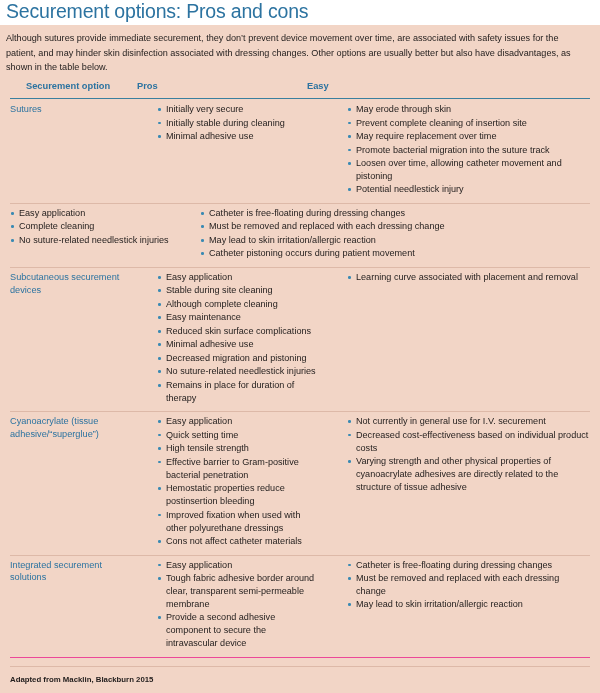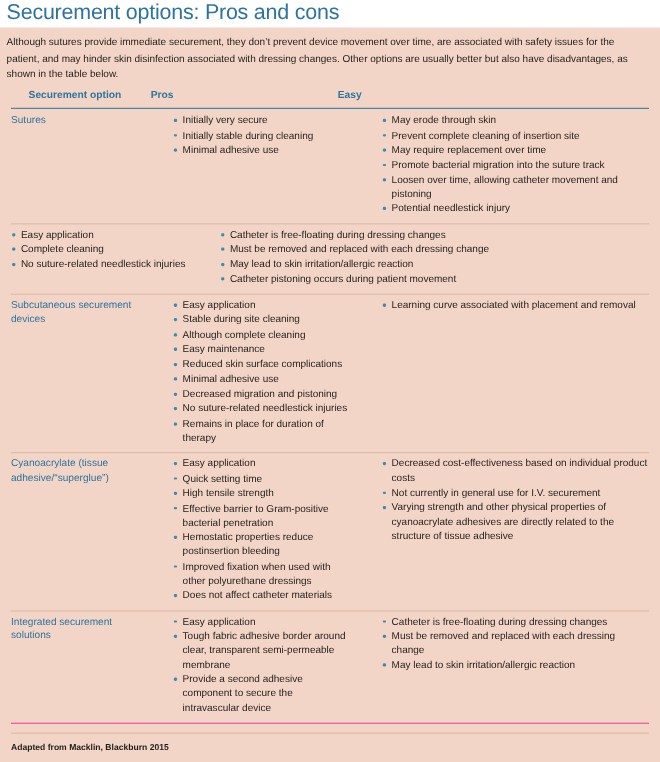--- a/index.html
+++ b/index.html
@@ -233,27 +233,27 @@
         <div class="row">
           <div class="cell-opt">Cyanoacrylate (tissue adhesive/“superglue”)</div>
           <div class="cell-pros">
             <ul class="blist">
               <li>Easy application</li>
               <li>Quick setting time</li>
               <li>High tensile strength</li>
               <li>Effective barrier to Gram-positive bacterial penetration</li>
               <li>Hemostatic properties reduce postinsertion bleeding</li>
               <li>Improved fixation when used with other polyurethane dressings</li>
-              <li>Does not affect catheter materials</li>
-            </ul>
-          </div>
-          <div class="cell-cons">
-            <ul class="blist">
+              <li>Cons not affect catheter materials</li>
+            </ul>
+          </div>
+          <div class="cell-cons">
+            <ul class="blist">
+              <li>Not currently in general use for I.V. securement</li>
               <li>Decreased cost-effectiveness based on individual product costs</li>
-              <li>Not currently in general use for I.V. securement</li>
               <li>Varying strength and other physical properties of cyanoacrylate adhesives are directly related to the structure of tissue adhesive</li>
             </ul>
           </div>
         </div>
         <div class="row last">
           <div class="cell-opt">Integrated securement solutions</div>
           <div class="cell-pros">
             <ul class="blist">
               <li>Easy application</li>
               <li>Tough fabric adhesive border around clear, transparent semi-permeable membrane</li>

